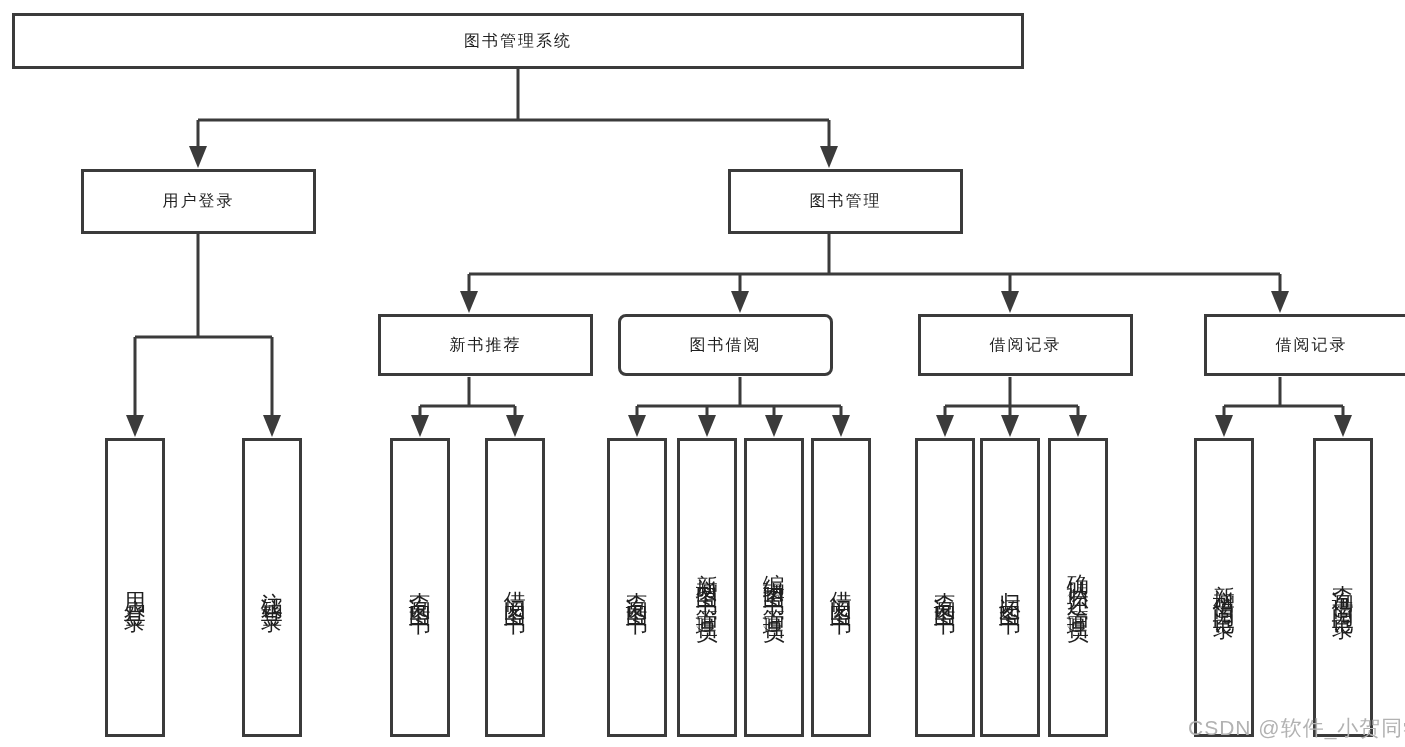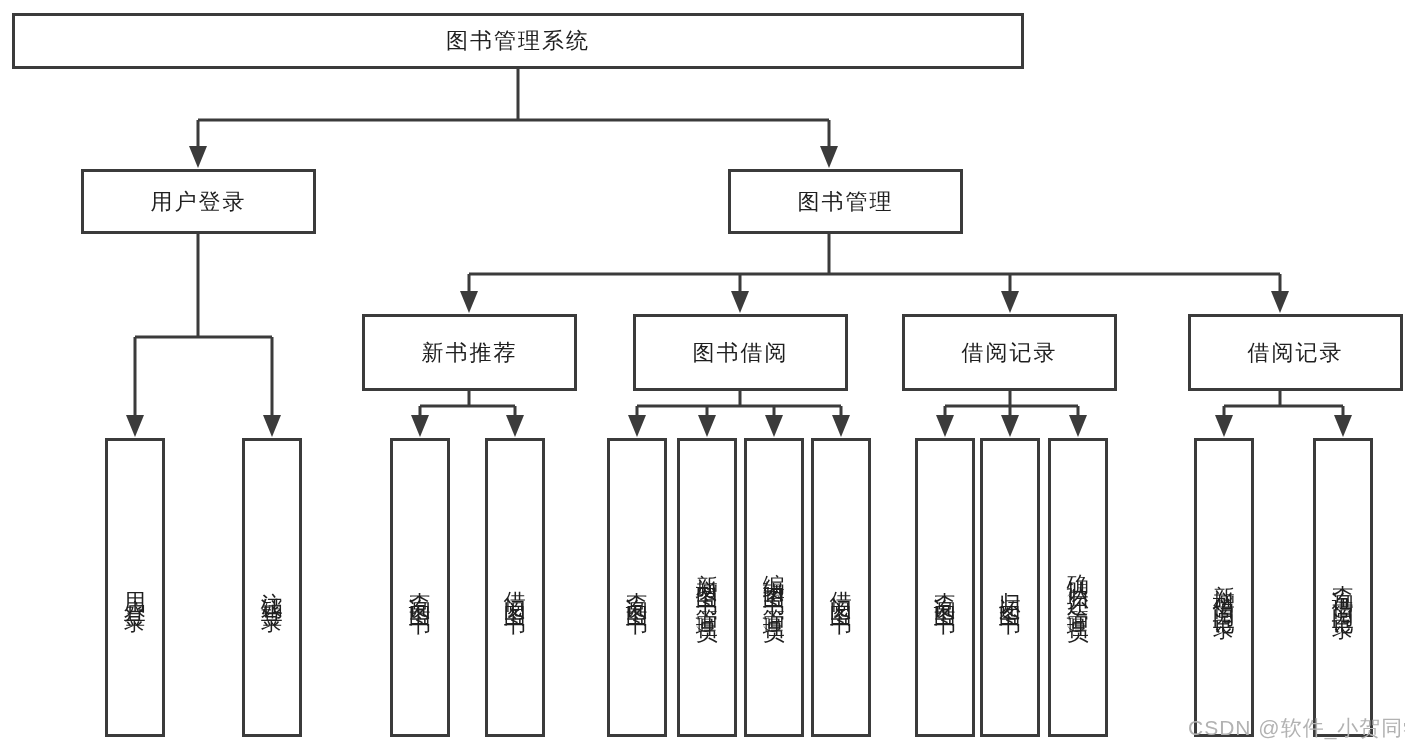--- a/index.html
+++ b/index.html
@@ -4,25 +4,25 @@
 <style>
   html,body{margin:0;padding:0;background:#ffffff;}
   .canvas{
     position:relative;width:1405px;height:747px;background:#ffffff;overflow:hidden;
     font-family:"Liberation Sans","DejaVu Sans",sans-serif;color:#1f1f1f;
   }
   .connectors{position:absolute;left:0;top:0;width:1405px;height:747px;}
   .box{
     position:absolute;background:#ffffff;border:3px solid #3b3b3b;box-sizing:border-box;
     display:flex;align-items:center;justify-content:center;
-    font-size:22px;letter-spacing:2px;color:#1f1f1f;z-index:2;
+    font-size:16px;letter-spacing:2px;color:#1f1f1f;z-index:2;
   }
   .root{left:12px;top:13px;width:1012px;height:56px;}
   .lvl2{top:169px;width:235px;height:65px;}
-  .lvl3{top:314px;width:215px;height:77px;}
+  .lvl3{top:314px;width:215px;height:62px;margin-left:16px;}
   .vbox{
     top:438px;width:60px;height:299px;
     writing-mode:vertical-rl;text-orientation:mixed;
     font-size:22px;letter-spacing:7px;line-height:1.15;
   }
   .watermark{
     position:absolute;left:1188px;top:714px;z-index:3;
     font-size:21px;letter-spacing:1px;color:#b2b2b2;white-space:nowrap;
   }
 </style>
@@ -76,21 +76,21 @@
   <div class="box lvl2" style="left:81px;">
     <span>用户登录</span>
   </div>
   <div class="box lvl2" style="left:728px;">
     <span>图书管理</span>
   </div>
 
   <div class="box lvl3" style="left:362px;">
     <span>新书推荐</span>
   </div>
-  <div class="box lvl3" style="left:633px;">
+  <div class="box lvl3" style="left:602px;border-radius:8px;">
     <span>图书借阅</span>
   </div>
   <div class="box lvl3" style="left:902px;">
     <span>借阅记录</span>
   </div>
   <div class="box lvl3" style="left:1188px;">
     <span>借阅记录</span>
   </div>
 
   <div class="box vbox" style="left:105px;">

